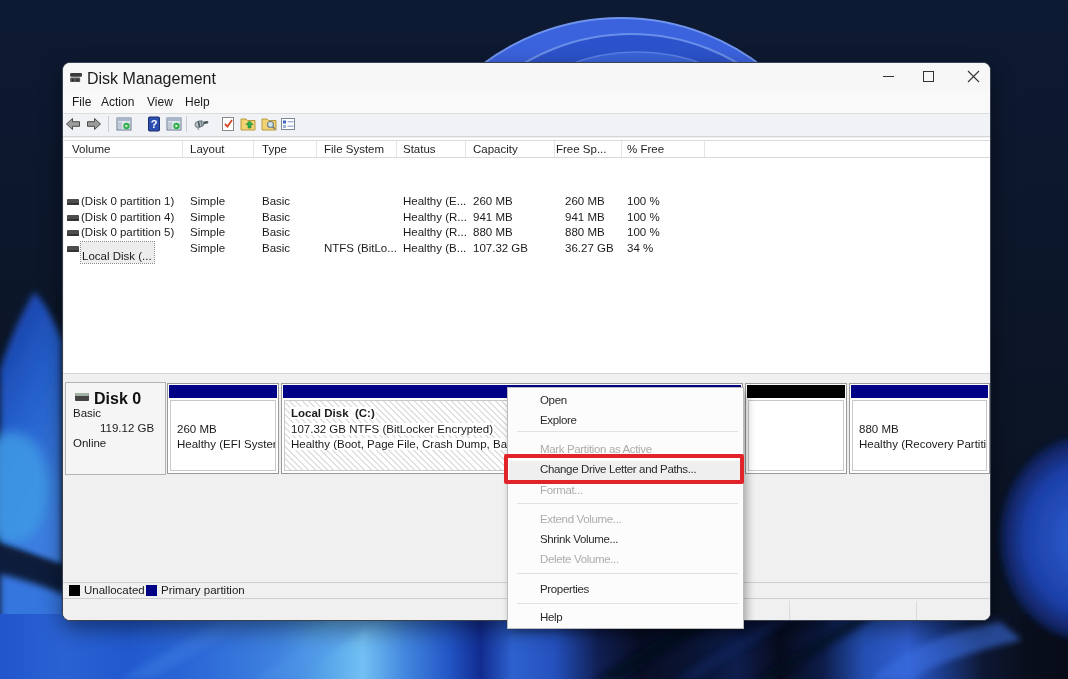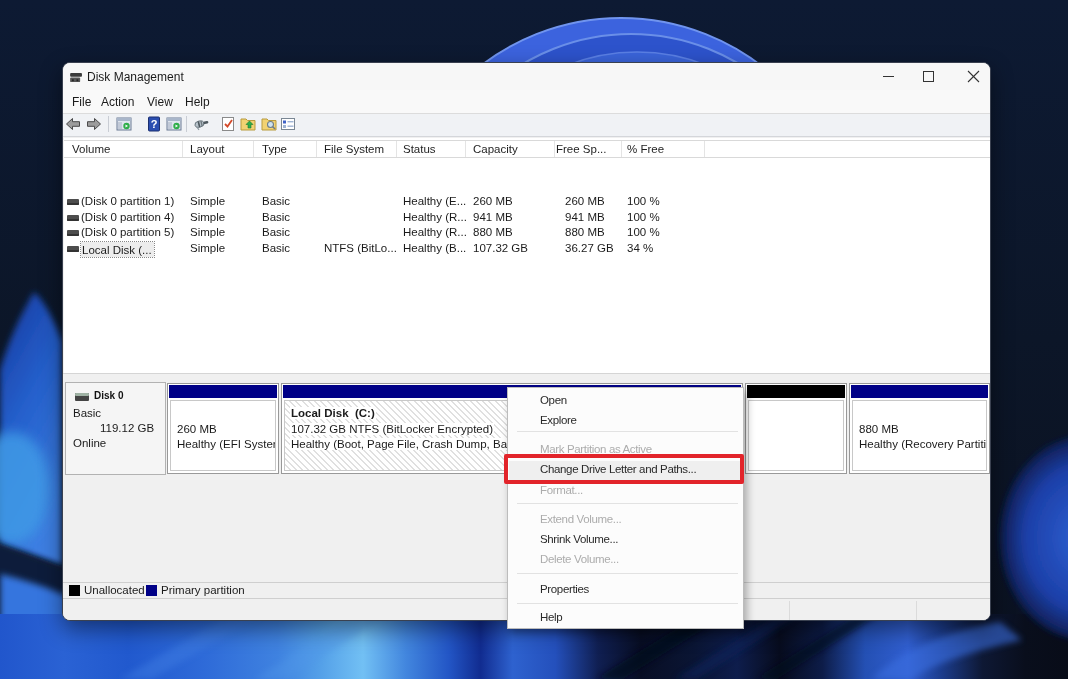--- a/index.html
+++ b/index.html
@@ -3,21 +3,21 @@
 <meta charset="utf-8">
 <style>
   html,body{margin:0;padding:0;}
   body{width:1068px;height:679px;overflow:hidden;position:relative;
        font-family:"Liberation Sans",sans-serif;}
   #wall{position:absolute;left:0;top:0;width:1068px;height:679px;}
   #win{position:absolute;left:62px;top:62px;width:929px;height:559px;
        background:#f0f0f0;border-radius:8px;border:1px solid #3a4150;
        box-shadow:0 8px 22px rgba(0,0,0,.45);box-sizing:border-box;overflow:hidden;}
   .tb{position:absolute;left:0;top:0;width:100%;height:27px;background:#f7f7f7;}
-  .tb .ttl{position:absolute;left:24px;top:7px;font-size:12px;color:#1b1b1b;}
+  .tb .ttl{position:absolute;left:24px;top:7px;font-size:16px;color:#1b1b1b;}
   .capbtn{position:absolute;top:0;color:#222;}
   .menubar{position:absolute;left:0;top:27px;width:100%;height:24px;background:#f9f9f9;
            border-bottom:1px solid #dcdcdc;box-sizing:border-box;}
   .menubar span{position:absolute;top:5px;font-size:12px;color:#1b1b1b;}
   .toolbar{position:absolute;left:0;top:51px;width:100%;height:23px;background:#f0f2f5;
            border-bottom:1px solid #d4d6da;box-sizing:border-box;}
   .ticon{position:absolute;top:2px;width:16px;height:16px;}
   .tsep{position:absolute;top:2px;width:1px;height:16px;background:#c9cdd4;}
   .list{position:absolute;left:1px;top:75px;width:927px;height:297px;background:#fff;}
   .hdr{position:absolute;left:0;top:2px;width:100%;height:18px;background:#fff;
@@ -252,39 +252,39 @@
       <span style="left:17px">(Disk 0 partition 5)</span>
         <span style="left:126px">Simple</span>
       <span style="left:198px">Basic</span>
         <span style="left:339px">Healthy (R...</span>
       <span style="left:409px">880 MB</span>
         <span style="left:501px">880 MB</span>
       <span style="left:563px">100 %</span>
     </div>
     <div class="row" style="top:68.1px">
       <div class="dico"></div>
-      <span style="left:17px;background:#ededed;outline:1px dotted #888;padding:2px 2px 1px 1px">Local Disk (...</span>
+      <span style="left:17px;background:#ededed;outline:1px dotted #888;padding:8px 2px 1px 1px">Local Disk (...</span>
       <span style="left:126px">Simple</span>
       <span style="left:198px">Basic</span>
         <span style="left:260px">NTFS (BitLo...</span>
       <span style="left:339px">Healthy (B...</span>
       <span style="left:409px">107.32 GB</span>
         <span style="left:501px">36.27 GB</span>
       <span style="left:563px">34 %</span>
     </div>
   </div>
 
   <div class="bottom">
 
     <div style="position:absolute;left:2px;top:8px;width:101px;height:93px;background:#f5f5f5;border:1px solid #b2b2b2;box-sizing:border-box;">
       <svg style="position:absolute;left:9px;top:10px" width="14" height="8" viewBox="0 0 14 8">
         <rect x="0" y="0" width="14" height="8" rx="1" fill="#444"></rect>
         <rect x="0" y="0" width="14" height="3" rx="1" fill="#9fb2a4"></rect>
       </svg>
-      <div style="position:absolute;left:28px;top:7px;font-size:10px;font-weight:bold;color:#111;">Disk 0</div>
+      <div style="position:absolute;left:28px;top:7px;font-size:16px;font-weight:bold;color:#111;">Disk 0</div>
       <div style="position:absolute;left:7px;top:24px;font-size:11.5px;color:#1b1b1b;">Basic</div>
       <div style="position:absolute;left:7px;top:39px;font-size:11.5px;color:#1b1b1b;margin-left:27px;">119.12 GB</div>
       <div style="position:absolute;left:7px;top:54px;font-size:11.5px;color:#1b1b1b;">Online</div>
     </div>
 
     <div class="part" style="left:104px;top:9px;width:112px;height:91px;">
       <div class="strip" style="background:#000087"></div>
       <div class="pbody">
         <div class="ptxt" style="top:22px;background:none">260 MB</div>
         <div class="ptxt" style="top:37px;background:none">Healthy (EFI System</div>

